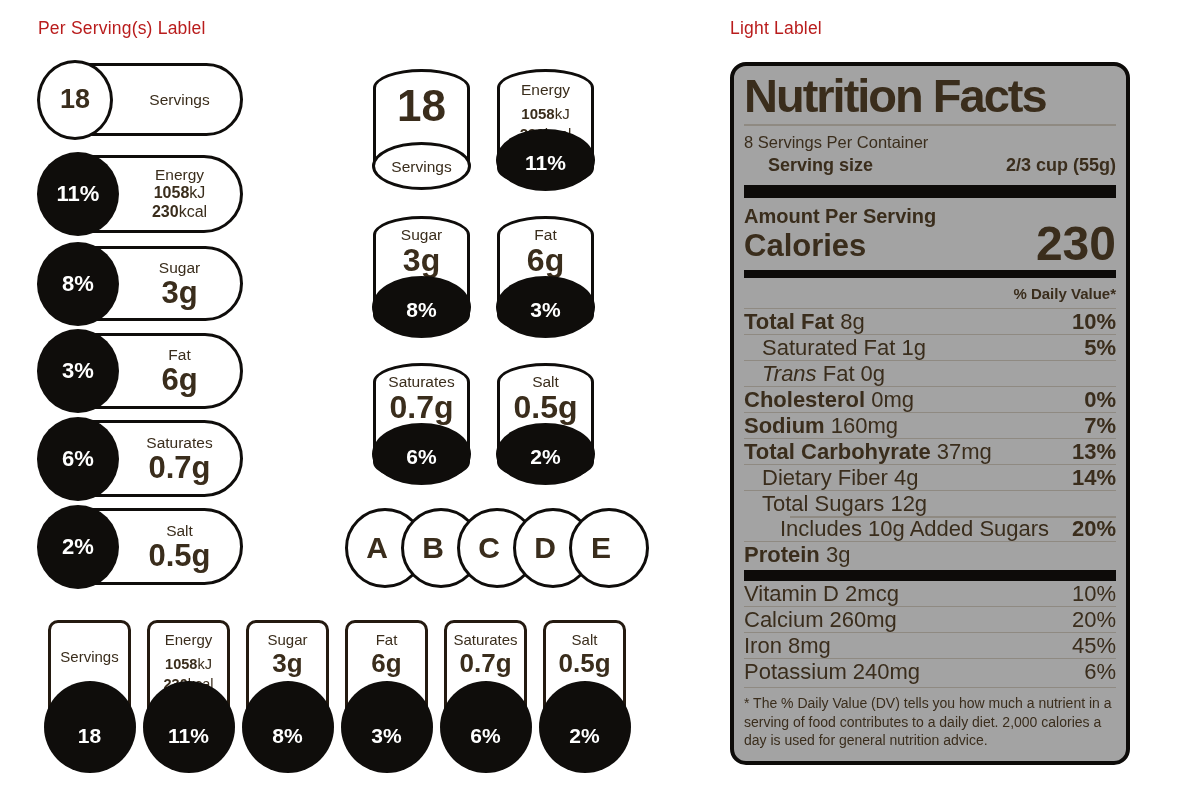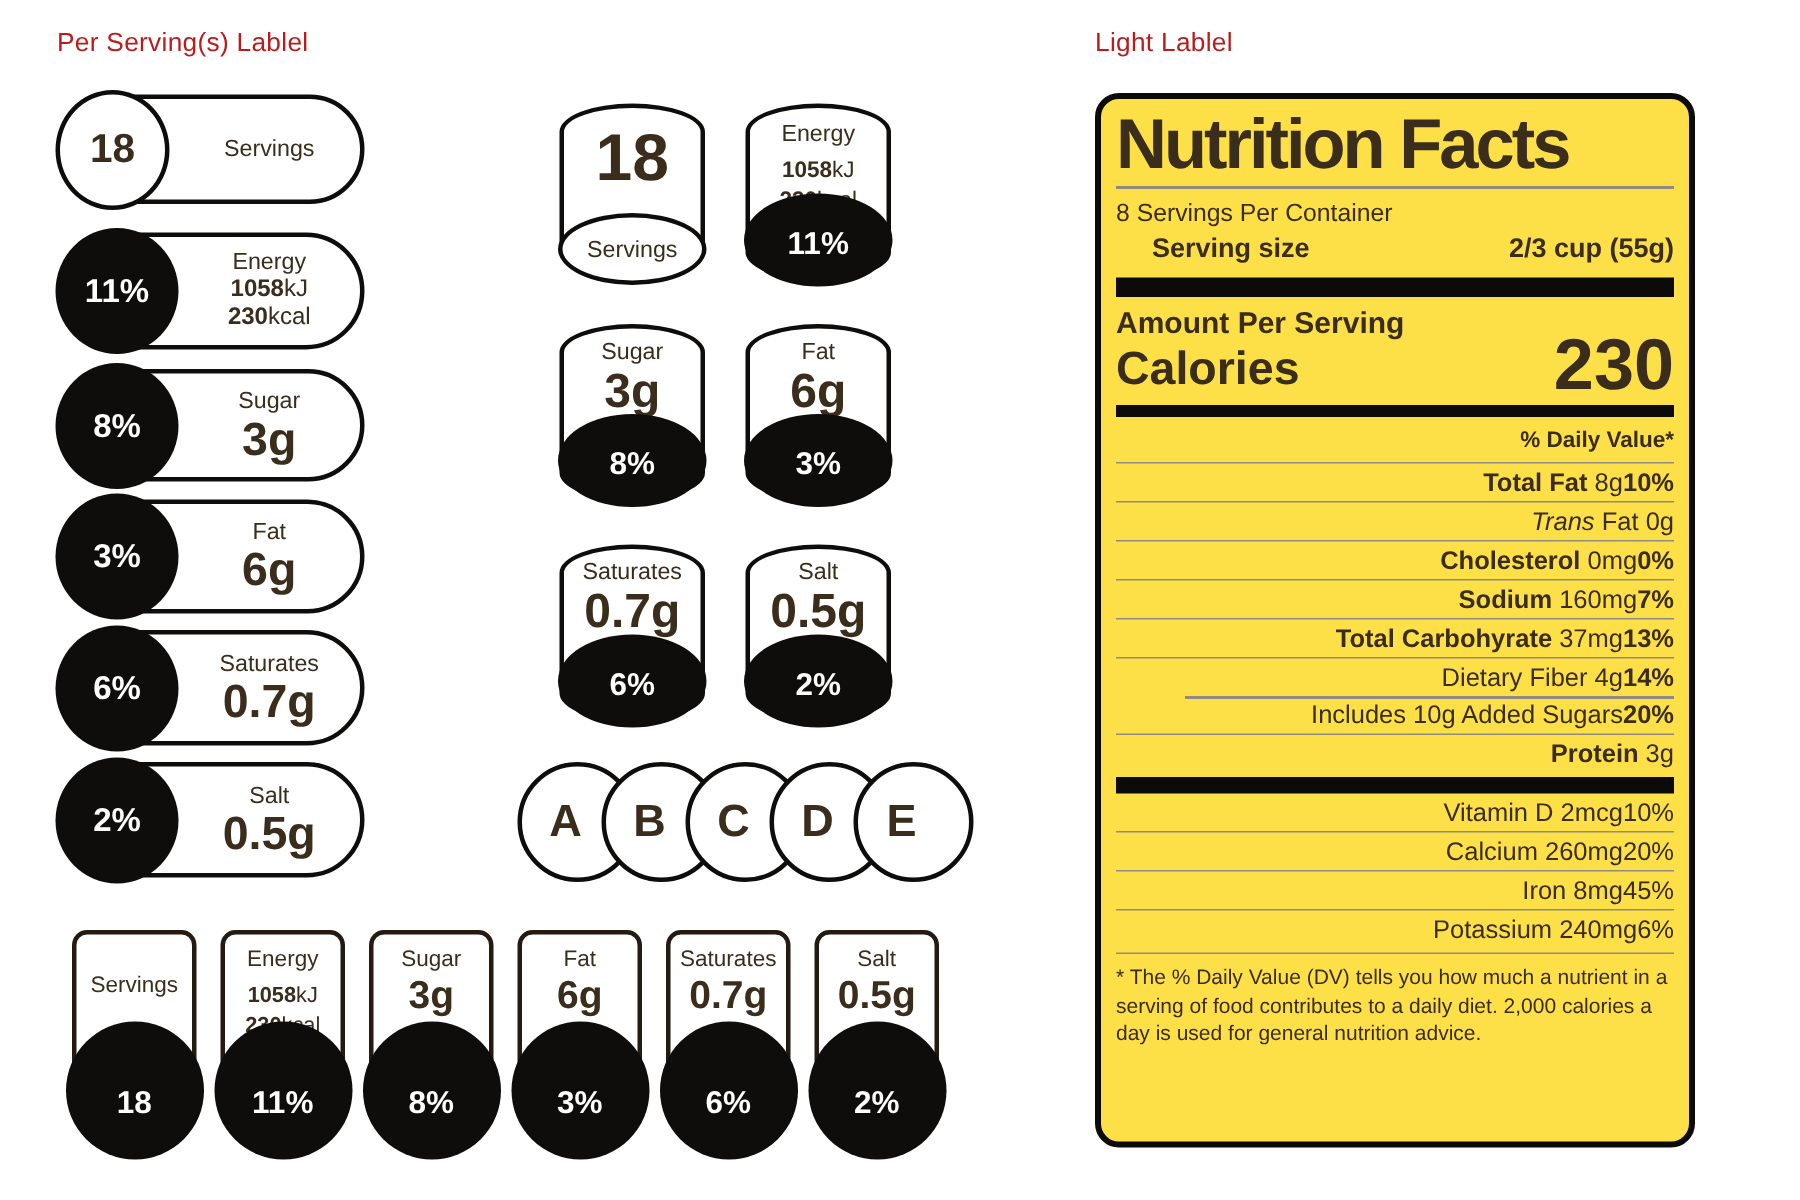--- a/index.html
+++ b/index.html
@@ -54,35 +54,35 @@
   .vlabel{font-size:15px;text-align:center;margin-top:9px;line-height:1.1;}
   .vlabel.center{margin-top:26px;}
   .vvalue{font-size:26px;font-weight:bold;text-align:center;line-height:1.05;margin-top:1px;}
   .velines{text-align:center;font-size:14.5px;line-height:1.38;margin-top:5px;}
   .vcircle{position:absolute;left:50%;bottom:-36px;transform:translateX(-50%);
        width:92px;height:92px;border-radius:50%;background:var(--ink);color:#fff;font-weight:bold;
        font-size:21px;display:flex;align-items:center;justify-content:center;
        padding-top:18px;box-sizing:border-box;}
 
   
-  .nlabel{position:absolute;left:730px;top:62px;width:400px;height:703px;background:#fde047;
+  .nlabel{position:absolute;left:730px;top:62px;width:400px;height:703px;background:#a3a3a3;
        border:4px solid #0d0b09;border-radius:16px;box-sizing:border-box;padding:5px 10px;}
   .n-title{font-size:47px;font-weight:bold;letter-spacing:-2px;line-height:1.08;white-space:nowrap;}
   .n-hair{height:2px;background:var(--hair);margin:2px 0 7px;}
   .n-servings{font-size:16.5px;}
   .n-ssrow{display:flex;justify-content:space-between;font-weight:bold;font-size:18px;margin-top:3px;margin-left:24px;}
   .n-bar-lg{height:13px;background:#0d0b09;margin:9px 0 7px;}
   .n-calblock{position:relative;}
   .n-aps{font-weight:bold;font-size:20px;}
   .n-cal{font-size:31px;font-weight:bold;line-height:1.15;}
   .n-calval{position:absolute;right:0;bottom:0;font-size:48px;font-weight:bold;line-height:.8;}
   .n-bar-md{height:8px;background:#0d0b09;margin:7px 0 0;}
   .n-dv{text-align:right;font-weight:bold;font-size:15px;padding:7px 0 6px;}
-  .nrow{display:flex;justify-content:flex-end;border-top:1.5px solid var(--hair);
-       padding:3px 0 3px;font-size:17px;line-height:19px;}
+  .nrow{display:flex;justify-content:space-between;border-top:1.5px solid var(--hair);
+       padding:3px 0 3px;font-size:22px;line-height:19px;}
   .nrow .nb{font-weight:bold;}
   .nrow .pct{font-weight:bold;}
   .nrow .pct.reg{font-weight:normal;}
   .ind1{padding-left:18px;}
   .ind2{padding-left:36px;}
   .nrow.inset{border-top:none;position:relative;}
   .nrow.inset::before{content:"";position:absolute;top:0;left:46px;right:0;height:1.5px;background:var(--hair);}
   .nrow.noline{border-top:none;}
   .n-bar-sm{height:11px;background:#0d0b09;margin:3px 0 0;}
   .n-foot{border-top:1.5px solid var(--hair);margin-top:3px;padding-top:6px;font-size:14px;line-height:1.3;}
@@ -253,38 +253,46 @@
       <div class="n-calval">230</div>
     </div>
     <div class="n-bar-md"></div>
     <div class="n-dv">% Daily Value*</div>
 
     <div class="nrow">
       <span><span class="nb">Total Fat</span><span> 8g</span></span>
       <span class="pct">10%</span>
     </div>
     <div class="nrow">
+      <span class="ind1">Saturated Fat 1g</span>
+      <span class="pct">5%</span>
+    </div>
+    <div class="nrow">
       <span class="ind1"><i>Trans</i><span> Fat 0g</span></span>
       <span class="pct"></span>
     </div>
     <div class="nrow">
       <span><span class="nb">Cholesterol</span><span> 0mg</span></span>
       <span class="pct">0%</span>
     </div>
     <div class="nrow">
       <span><span class="nb">Sodium</span><span> 160mg</span></span>
       <span class="pct">7%</span>
     </div>
     <div class="nrow">
       <span><span class="nb">Total Carbohyrate</span><span> 37mg</span></span>
       <span class="pct">13%</span>
     </div>
     <div class="nrow">
       <span class="ind1">Dietary Fiber 4g</span>
       <span class="pct">14%</span>
+    </div>
+    <div class="nrow">
+      <span class="ind1">Total Sugars 12g</span>
+      <span class="pct"></span>
     </div>
     <div class="nrow inset">
       <span class="ind2">Includes 10g Added Sugars</span>
       <span class="pct">20%</span>
     </div>
     <div class="nrow">
       <span><span class="nb">Protein</span><span> 3g</span></span>
       <span class="pct"></span>
     </div>
 

